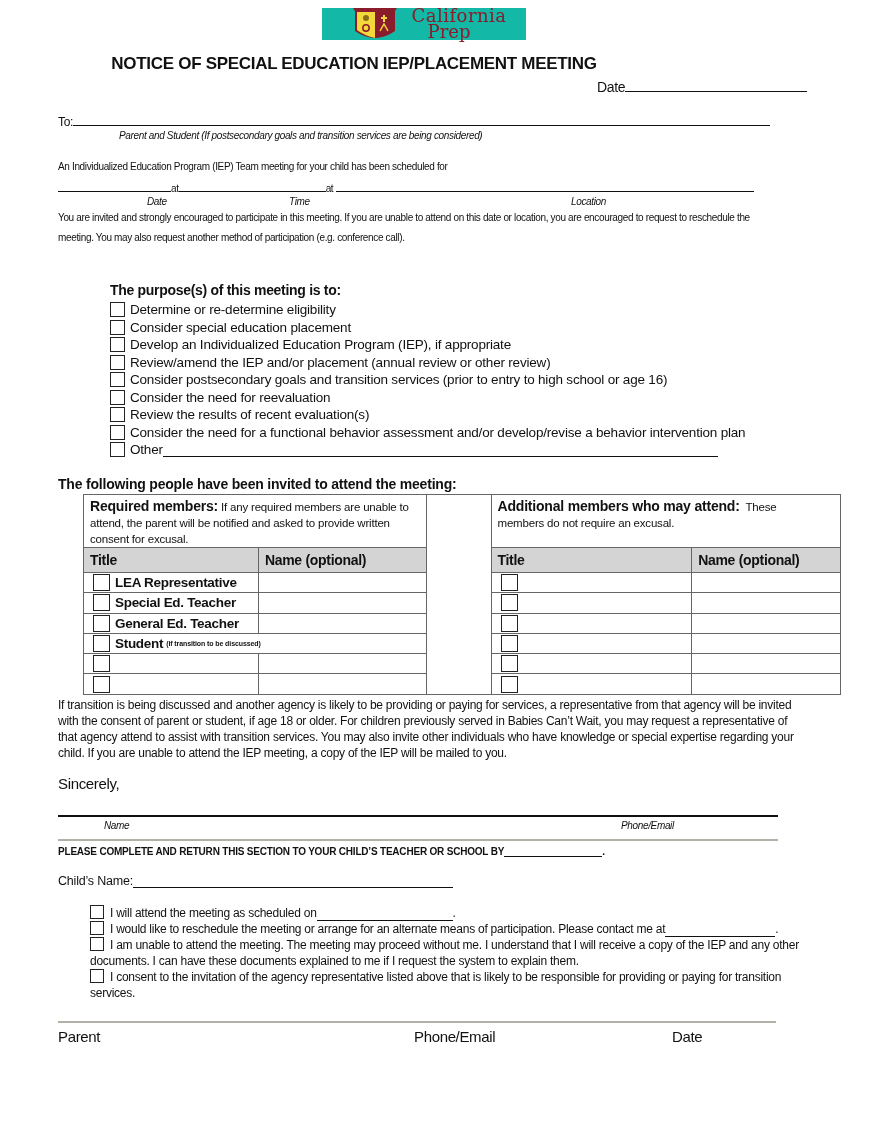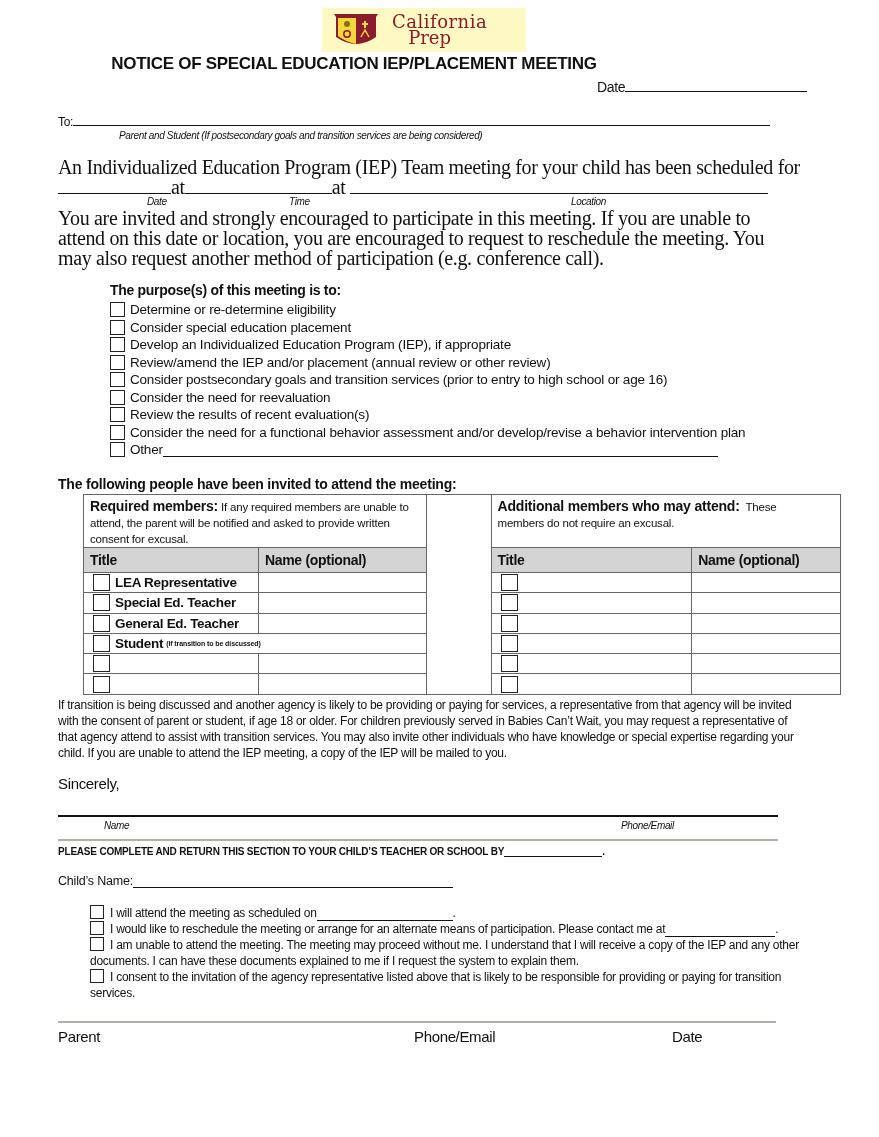--- a/index.html
+++ b/index.html
@@ -8,23 +8,23 @@
     position: relative;
     font-family: "Liberation Sans Narrow", "Liberation Sans", sans-serif;
     color: #111;
     overflow: hidden;
   }
   .abs { position: absolute; }
   .narrow { font-family: "Liberation Sans", sans-serif; letter-spacing: -0.35px; }
 
   
   #logo {
-    left: 322px; top: 8px; width: 204px; height: 44px;
-    background: #fef9c3;
-    display: flex; align-items: center;
+    left: 322px; top: 8px; width: 204px; height: 32px;
+    background: #14b8a6;
+    display: flex; align-items: center; justify-content: center;
   }
   #shield { margin-left: 10px; width: 48px; height: 38px; position: relative; }
   #logo-text {
     margin-left: 12px;
     font-family: "DejaVu Serif", "Liberation Serif", serif;
     color: #8a1c2b;
     line-height: 16px;
     font-size: 18px;
     text-align: center;
   }
@@ -32,21 +32,21 @@
   #logo-text .l2 { display: block; margin-left: -20px; }
 
   #title {
     left: 0; width: 708px; top: 54px; text-align: center;
     font-family: "Liberation Sans", sans-serif;
     font-weight: bold; font-size: 17px; letter-spacing: -0.3px;
   }
 
   .uline { border-bottom: 1.3px solid #111; display: inline-block; }
 
-  .body-text { font-size: 20px; line-height: 20px; font-family: Liberation Serif, serif; }
+  .body-text { font-size: 10px; line-height: 20px; }
   .small-ital { font-size: 10px; font-style: italic; }
 
   .cb {
     display: inline-block; width: 15px; height: 15px;
     border: 1.3px solid #222; background: #fff;
     vertical-align: middle;
   }
 
   
   #purpose { left: 104px; top: 282px; margin-left: 6px; }

